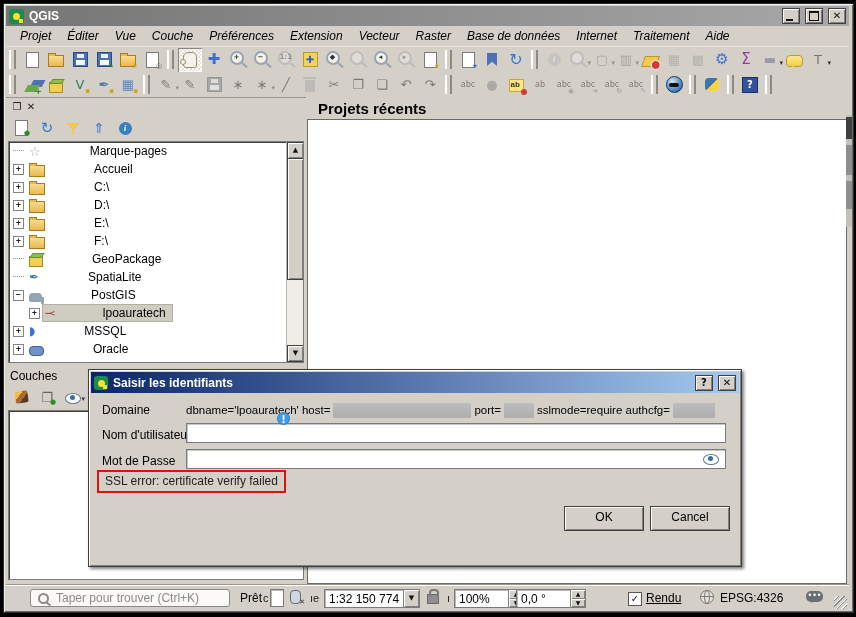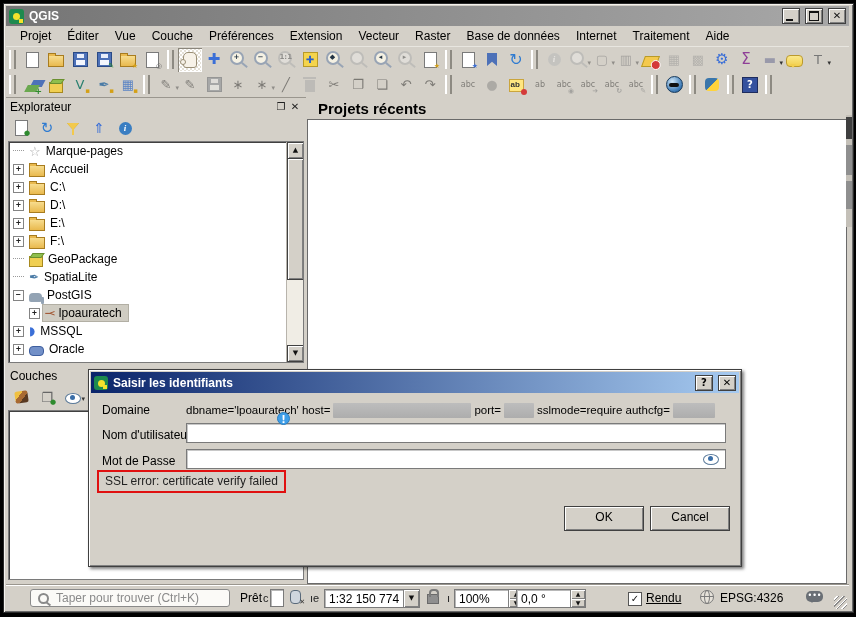--- a/index.html
+++ b/index.html
@@ -14,21 +14,21 @@
   #titlebar .txt{color:#fff;font-weight:bold;font-size:12px;flex:1;}
   .qlogo{width:15px;height:15px;border-radius:3px;background:#1d8a4e;position:relative;flex:0 0 auto;}
   .qlogo:after{content:"";position:absolute;left:4px;top:4px;width:7px;height:7px;border-radius:50%;background:#f4e22c;}
   .qlogo:before{content:"";position:absolute;right:1px;bottom:1px;width:4px;height:4px;background:#f4e22c;}
   .wb{width:16px;height:14px;background:#d4d0c8;border:1px solid #404040;
     box-shadow:inset 1px 1px 0 #fff,inset -1px -1px 0 #808080;position:relative;flex:0 0 auto;}
   .wb-min:after{content:"";position:absolute;left:3px;bottom:2px;width:7px;height:2px;background:#111;}
   .wb-max:after{content:"";position:absolute;left:3px;top:2px;width:8px;height:7px;border:1px solid #111;border-top-width:2px;}
   .wb-close:after{content:"✕";position:absolute;left:0;right:0;top:0;text-align:center;font:bold 10px/13px "DejaVu Sans",sans-serif;color:#111;}
   
-  #menubar{left:6px;top:26px;width:843px;height:20px;display:flex;align-items:center;padding-left:6px;box-sizing:border-box;}
+  #menubar{left:6px;top:26px;width:843px;height:20px;display:flex;align-items:center;padding-left:6px;box-sizing:border-box;font-style:italic;}
   .mitem{padding:2px 8px;font-size:12px;white-space:nowrap;}
   
   .tb{left:6px;width:843px;height:26px;display:flex;align-items:center;box-sizing:border-box;}
   #tb1{top:46px;border-top:1px solid #e8e6e0;}
   #tb2{top:72px;border-bottom:1px solid #9a968e;}
   .tsep{width:3px;height:19px;margin:0 4px 0 3px;border-left:2px solid #fff;border-right:2px solid #8d8a82;flex:0 0 auto;}
   .tbtn{width:24px;height:24px;display:flex;align-items:center;justify-content:center;position:relative;flex:0 0 auto;}
   .tbtn.dis{opacity:.42;filter:grayscale(.85);}
   .tbtn.pressed{background:repeating-conic-gradient(#fff 0 25%,#e4e0d6 0 50%) 0 0/4px 4px;
     box-shadow:inset 1px 1px 0 #8a867c,inset -1px -1px 0 #fff;}
@@ -103,21 +103,21 @@
   .docktools .tbtn{width:22px;height:22px;}
   #tree{position:absolute;left:2px;top:44px;width:296px;height:222px;background:#fff;
     border:1px solid #7a7a7a;box-shadow:inset 1px 1px 0 #404040;overflow:hidden;box-sizing:border-box;}
   .tnode{display:flex;align-items:center;height:18px;padding-left:4px;}
   .tind{flex:0 0 auto;}
   .texp{flex:0 0 auto;margin-right:3px;}
   .texp.box{width:9px;height:9px;border:1px solid #848484;background:#fff;font:bold 8px/7px "DejaVu Sans Mono",monospace;text-align:center;color:#222;}
   .texp.dot{width:11px;height:1px;border-top:1px dotted #9a9a9a;}
   .cell{display:flex;align-items:center;gap:5px;padding:1px 6px 1px 2px;}
   .tnode.sel .cell{background:#cfccc2;outline:1px solid #b2afa4;}
-  .tl{font-size:12px;white-space:nowrap;}
+  .tl{font-size:12px;white-space:nowrap;margin-left:44px;}
   .ti-star{color:#a8a8a8;font-family:"DejaVu Sans",sans-serif;font-size:13px;line-height:1;}
   .ti-quill{color:#4a7ba6;font-family:"DejaVu Sans",sans-serif;font-size:12px;line-height:1;}
   .ti-mssql{color:#3b6fd7;font-family:"DejaVu Sans",sans-serif;font-size:12px;line-height:1;}
   .ti-plug{color:#a0522d;font:bold 9px/1 "DejaVu Sans Mono",monospace;letter-spacing:-1px;}
   .vscroll{position:absolute;right:0;top:0;bottom:0;width:16px;background:#f0ede5;border-left:1px solid #b8b4ac;}
   .sbtn{position:absolute;left:0;width:15px;height:15px;background:#d4d0c8;border:1px solid #404040;
     box-shadow:inset 1px 1px 0 #fff,inset -1px -1px 0 #808080;text-align:center;font:7px/14px "DejaVu Sans",sans-serif;color:#111;}
   .sthumb{position:absolute;left:0;width:15px;background:#d4d0c8;border:1px solid #404040;box-shadow:inset 1px 1px 0 #fff,inset -1px -1px 0 #808080;}
   #layers{left:6px;top:366px;width:300px;height:216px;}
   #layersbox{position:absolute;left:2px;top:44px;width:296px;height:170px;background:#fff;border:1px solid #7a7a7a;box-shadow:inset 1px 1px 0 #404040;box-sizing:border-box;}
@@ -424,21 +424,20 @@
       </div>
       <span class="tsep"></span>
       <div class="tbtn">
         <span class="k k-help"></span>
       </div>
       <span class="tsep"></span>
     </div>
 
   <div class="abs" id="explorer">
     <div class="dockhead">
-      <span class="txt">Explorateur</span>
       <span class="dockbtn">❐</span>
       <span class="dockbtn">✕</span>
     </div>
     <div class="docktools" id="exptools">
         <div class="tbtn">
           <span class="k k-sheet"></span>
           <span class="bdg" style="color: rgb(46, 139, 46);">●</span>
         </div>
         <div class="tbtn">
           <span class="g" style="color: rgb(47, 123, 209); font-size: 15px;">↻</span>

